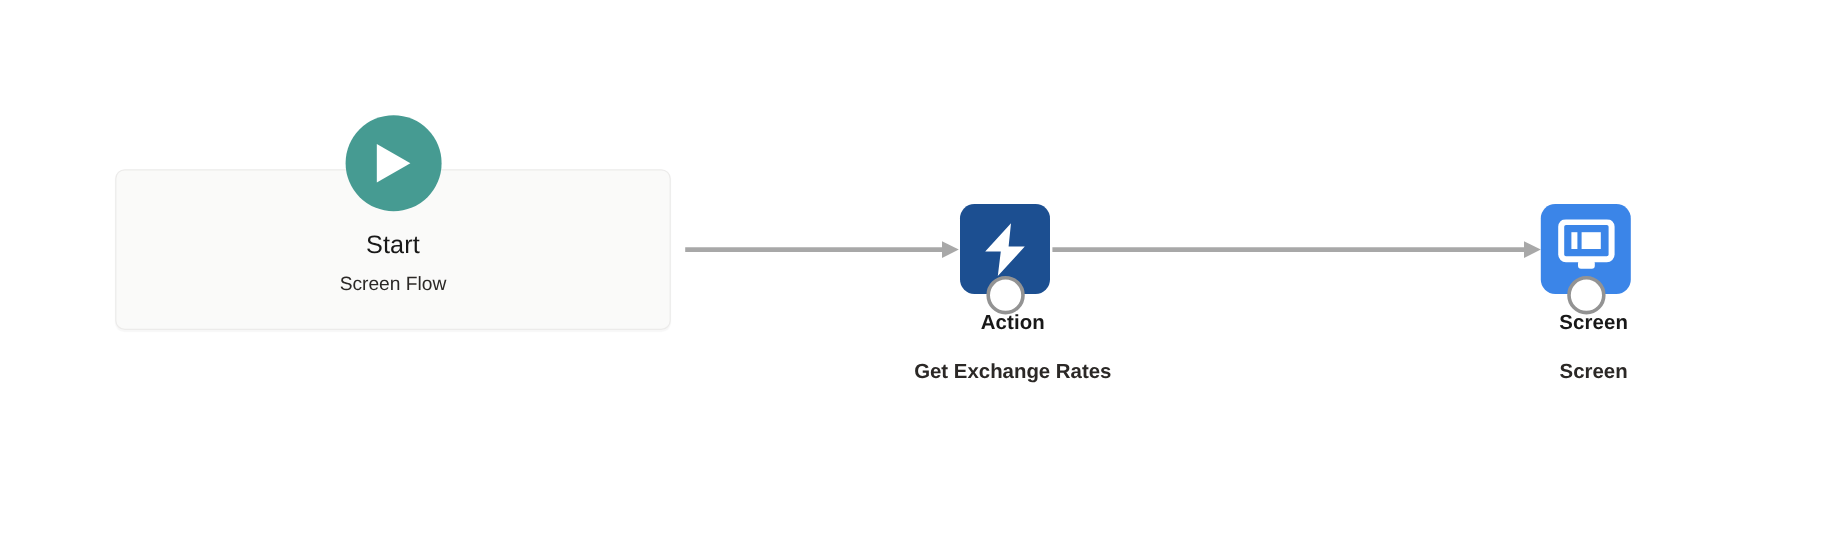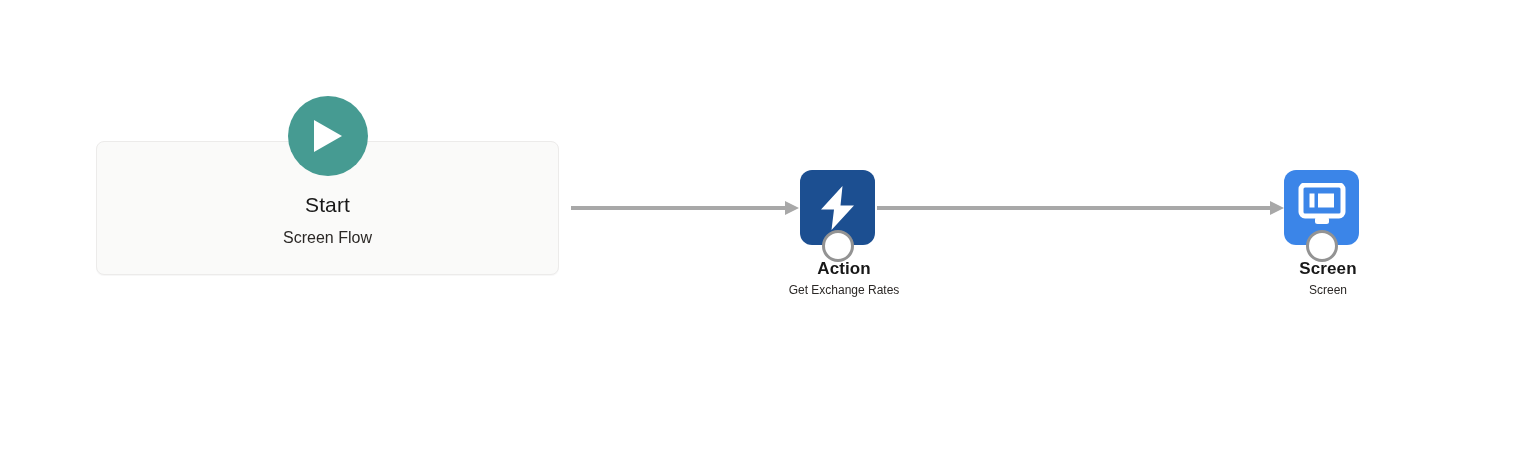--- a/index.html
+++ b/index.html
@@ -115,25 +115,25 @@
     text-align: center;
   }
   .node-title {
     font-size: 17px;
     font-weight: 700;
     color: #181818;
     line-height: 1.4;
     letter-spacing: 0.1px;
   }
   .node-subtitle {
-    font-size: 12px;
-    font-weight: 400;
+    font-size: 17px;
+    font-weight: 700;
     color: #2b2826;
     line-height: 1.5;
-    margin-top: 0;
+    margin-top: 16px;
   }
 
   
   #node-action { left: 800px; top: 170px; }
   #node-action .node-tile { background: #1c4f91; }
   #node-screen { left: 1284px; top: 170px; }
   #node-screen .node-tile { background: #3b85e8; }
 
   
   .connector-arrow {

